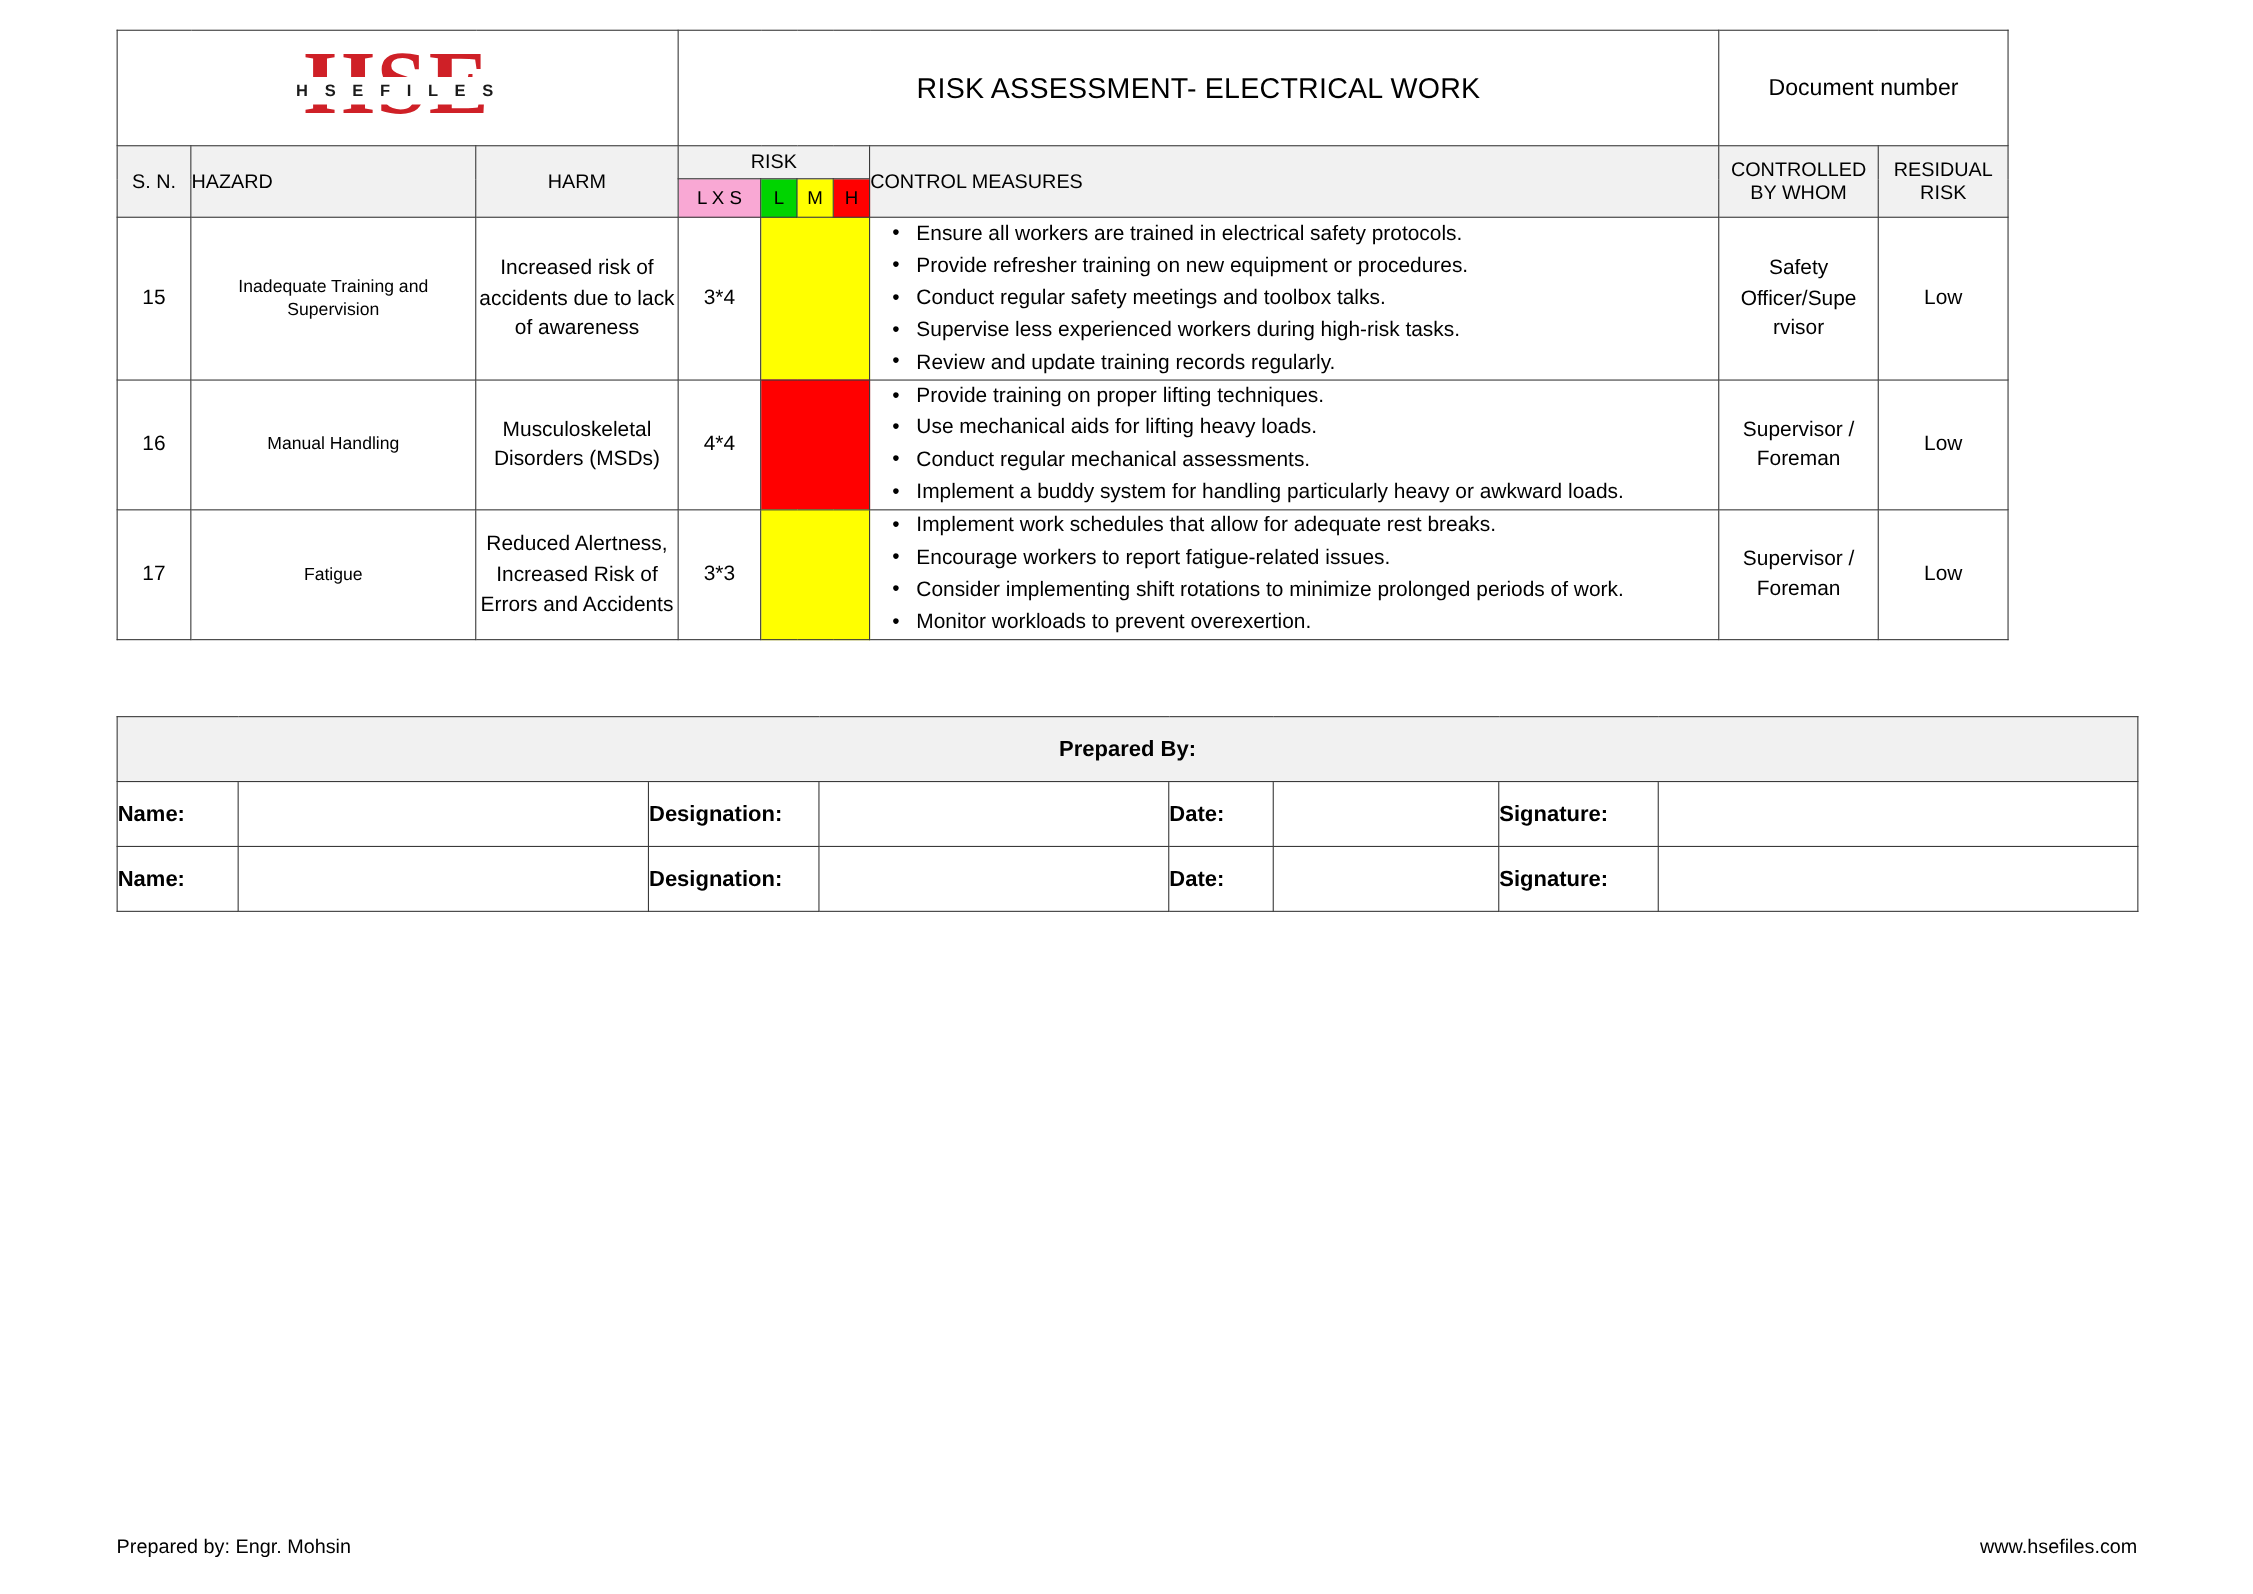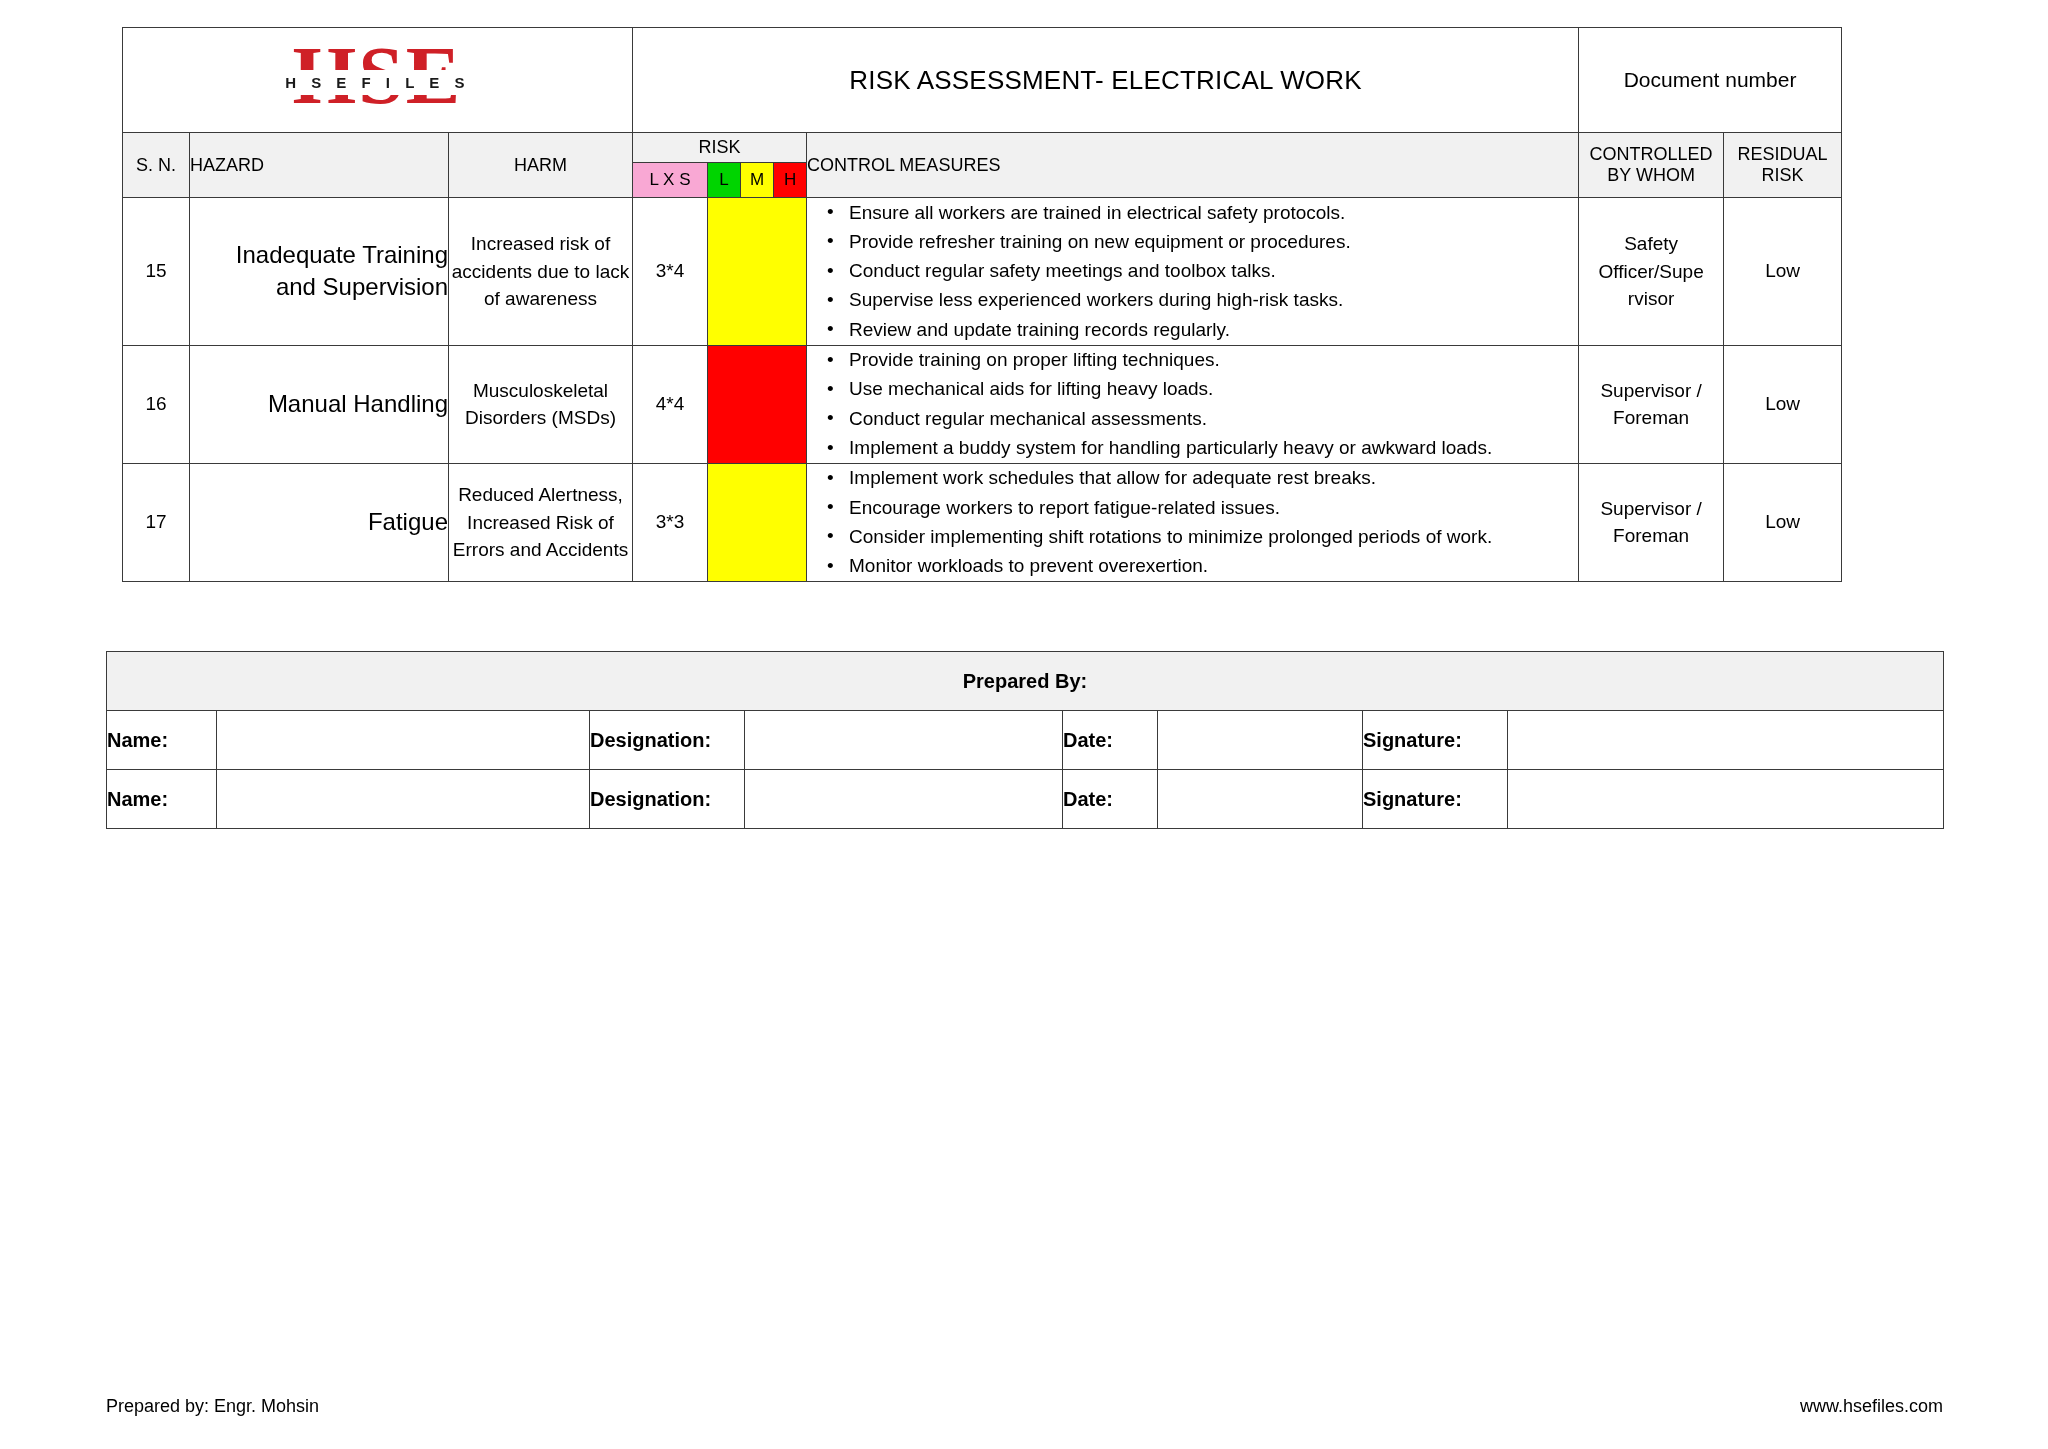--- a/index.html
+++ b/index.html
@@ -19,21 +19,21 @@
   .page {
     position: absolute;
     left: 0; top: 0;
     width: 2048px;
     height: 1449px;
   }
 
   
   table.ra {
     position: absolute;
-    left: 122px;
+    left: 106px;
     top: 27px;
     width: 1622px;
     border-collapse: collapse;
     table-layout: fixed;
   }
   table.ra td, table.ra th {
     border: 1.5px solid #3a3a3a;
     padding: 0;
     vertical-align: middle;
     font-weight: normal;
@@ -121,21 +121,21 @@
     font-size: 17px;
     font-weight: bold;
     height: 30px;
   }
   .sub-lxs { background: #f9a8d4; }
   .sw-l { background: #00d400; }
   .sw-m { background: #ffff00; }
   .sw-h { background: #ff0000; }
 
   td.sn     { text-align: center; font-size: 19px; }
-  td.hazard { text-align: right; padding-left: 13px; font-size: 24px; line-height: 1.35; }
+  td.hazard { text-align: center; padding-left: 13px; font-size: 16px; line-height: 1.35; }
   td.harm   { text-align: center; font-size: 19px; line-height: 1.45; padding: 4px 6px; }
   td.lxs    { text-align: center; font-size: 19px; margin-top: 24px; }
   td.risk-color { padding: 0; }
   td.ctrl   { text-align: left; padding: 4px 8px 4px 0; }
   td.owner  { text-align: center; font-size: 19px; line-height: 1.45; padding: 2px 4px; }
   td.resid  { text-align: center; font-size: 19px; }
 
   ul.measures {
     margin: 0;
     padding-left: 42px;

